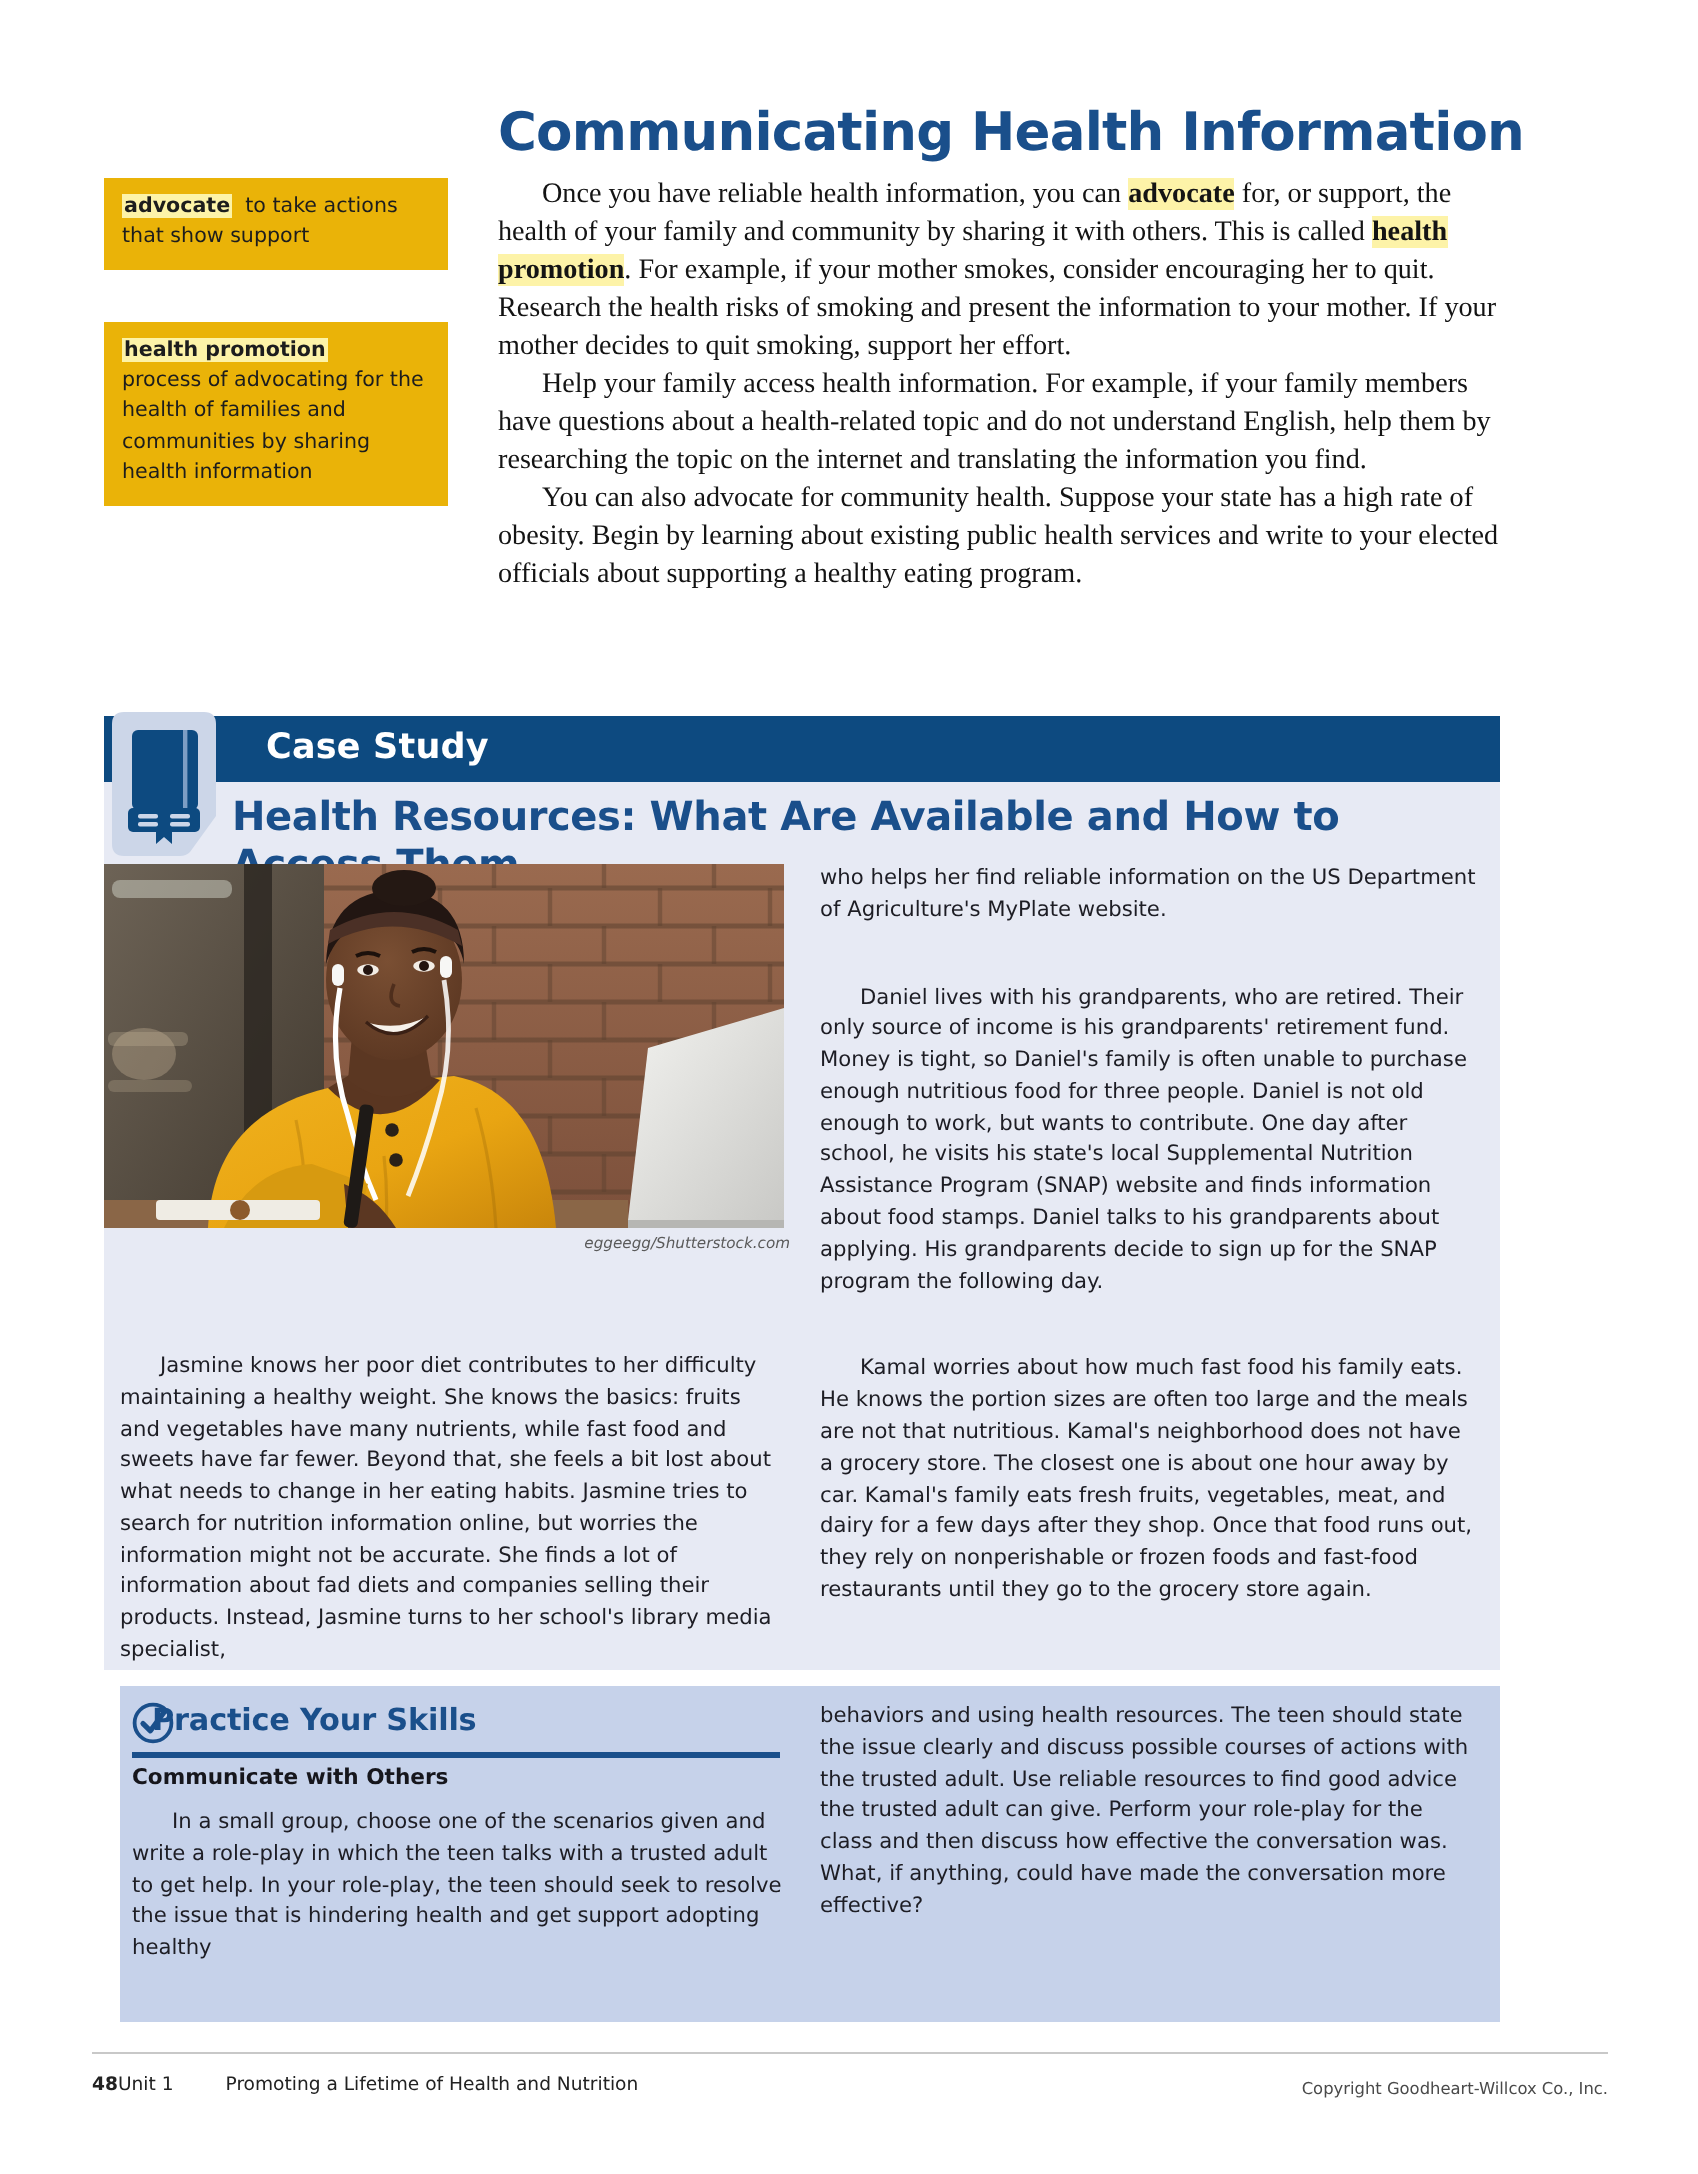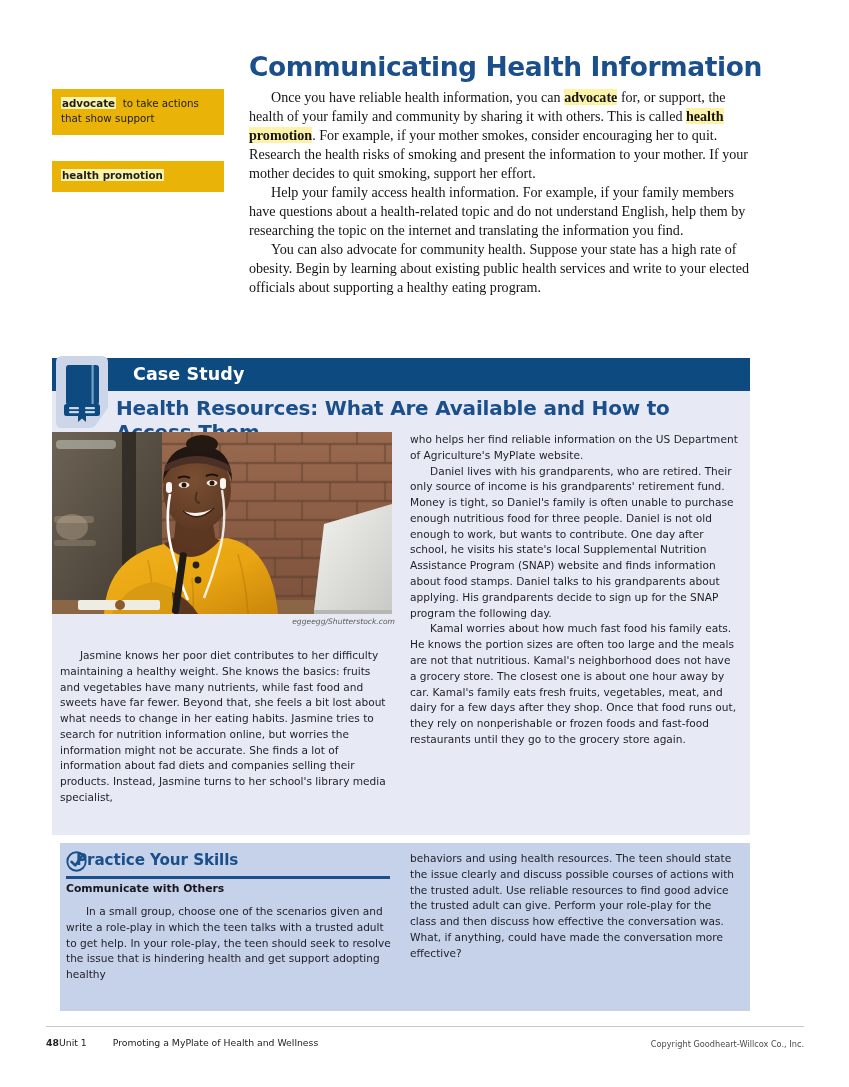--- a/index.html
+++ b/index.html
@@ -158,21 +158,21 @@
 
   
   .case-text {
     position: absolute;
     font-family: "DejaVu Sans", sans-serif;
     font-size: 10.6px;
     line-height: 1.49;
     color: #1d1d24;
   }
   .case-text p { margin: 0; }
-  .case-text p.ind { text-indent: 20px; }
+  .case-text p.ind { text-indent: 20px; margin-top: 28px; }
 
   .case-left-text {
     left: 60px;
     top: 648px;
     width: 327px;
   }
   .case-right-text {
     left: 410px;
     top: 432px;
     width: 330px;
@@ -282,20 +282,21 @@
 <div class="page">
 
   <div class="page-title">Communicating Health Information</div>
 
   <div class="glossary g1">
     <span class="term">advocate</span>&nbsp;&nbsp;<span class="term-def">to take actions that show support</span>
   </div>
 
   <div class="glossary g2">
     <span class="term">health promotion</span><br>
+    <span class="term-def">process of advocating for the health of families and communities by sharing health information</span>
   </div>
 
   <div class="body-col" id="body-col">
       <p><span>Once you have reliable health information, you can </span><span class="hl">advocate</span><span> for, or support, the health of your family and community by sharing it with others. This is called </span><span class="hl">health promotion</span><span>. For example, if your mother smokes, consider encouraging her to quit. Research the health risks of smoking and present the information to your mother. If your mother decides to quit smoking, support her effort.</span></p>
       <p><span>Help your family access health information. For example, if your family members have questions about a health-related topic and do not understand English, help them by researching the topic on the internet and translating the information you find.</span></p>
       <p><span>You can also advocate for community health. Suppose your state has a high rate of obesity. Begin by learning about existing public health services and write to your elected officials about supporting a healthy eating program.</span></p>
     </div>
 
   <div class="case-panel"></div>
   <div class="case-header-bar"></div>
@@ -478,17 +479,17 @@
   <div class="practice-sub">Communicate with Others</div>
   <div class="practice-left-text">
     <p class="ind">In a small group, choose one of the scenarios given and write a role-play in which the teen talks with a trusted adult to get help. In your role-play, the teen should seek to resolve the issue that is hindering health and get support adopting healthy</p>
   </div>
   <div class="practice-right-text">
     <p>behaviors and using health resources. The teen should state the issue clearly and discuss possible courses of actions with the trusted adult. Use reliable resources to find good advice the trusted adult can give. Perform your role-play for the class and then discuss how effective the conversation was. What, if anything, could have made the conversation more effective?</p>
   </div>
 
   <div class="footer-rule"></div>
   <div class="footer-left">
-    <span class="footer-page">48</span><span class="footer-unit">Unit 1</span><span>Promoting a MyPlate of Health and Wellness</span>
+    <span class="footer-page">48</span><span class="footer-unit">Unit 1</span><span>Promoting a Lifetime of Health and Nutrition</span>
   </div>
   <div class="footer-right">Copyright Goodheart-Willcox Co., Inc.</div>
 
 </div>
 
 </body></html>

